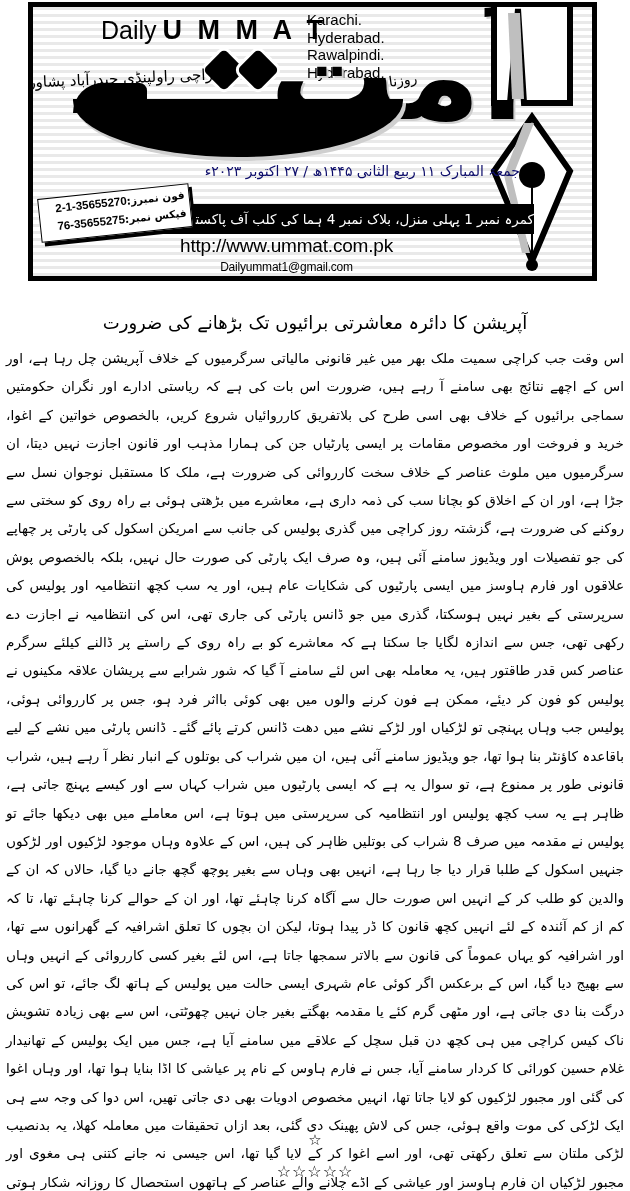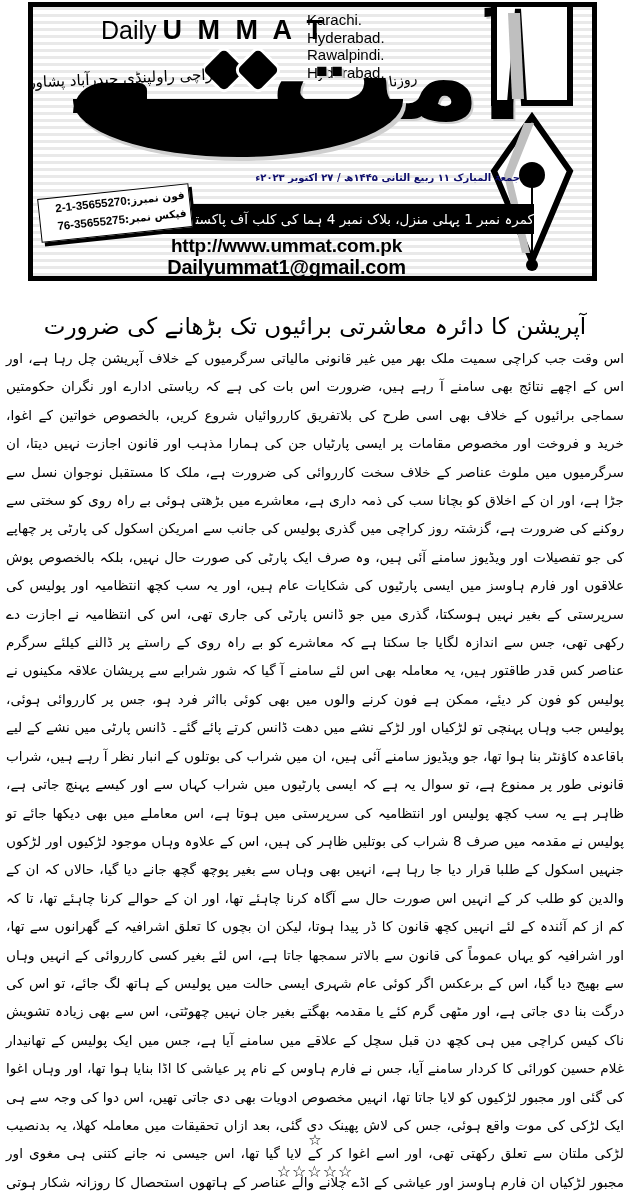--- a/index.html
+++ b/index.html
@@ -154,27 +154,26 @@
     right: 2px;
     top: -4px;
     width: 116px;
     height: 290px;
   }
 
   
   #dateline {
     position: absolute;
     right: 72px;
-    top: 165px;
-    direction: rtl;
-    font-size: 10px;
+    top: 156px;
+    direction: rtl;
+    font-size: 14px;
     color: #0d0d6b;
     white-space: nowrap;
     font-family: "DejaVu Sans", sans-serif;
-    font-weight: bold;
   }
 
   
   #contact-box {
     position: absolute;
     left: 6px;
     top: 184px;
     width: 150px;
     height: 42px;
     background: #fff;
@@ -218,36 +217,36 @@
     overflow: hidden;
   }
 
   
   #web-lines {
     position: absolute;
     left: 0;
     right: 52px;
     top: 228px;
     text-align: center;
-    font-weight: bold;
+    font-weight: normal;
     color: #000;
     font-family: "Liberation Sans", sans-serif;
   }
   #web-lines .site  { font-size: 19px; line-height: 21px; letter-spacing: -0.2px; }
-  #web-lines .email { font-size: 20px; line-height: 22px; letter-spacing: -0.2px; }
+  #web-lines .email { font-size: 12px; line-height: 22px; letter-spacing: -0.2px; }
 
   
   #headline {
     position: absolute;
     left: 0;
     right: 0;
     top: 292px;
     text-align: center;
     direction: rtl;
-    font-size: 23px;
+    font-size: 18px;
     line-height: 38px;
     color: #000;
     font-family: "DejaVu Sans", sans-serif;
     font-weight: normal;
   }
 
   #article {
     position: absolute;
     left: 6px;
     right: 6px;

